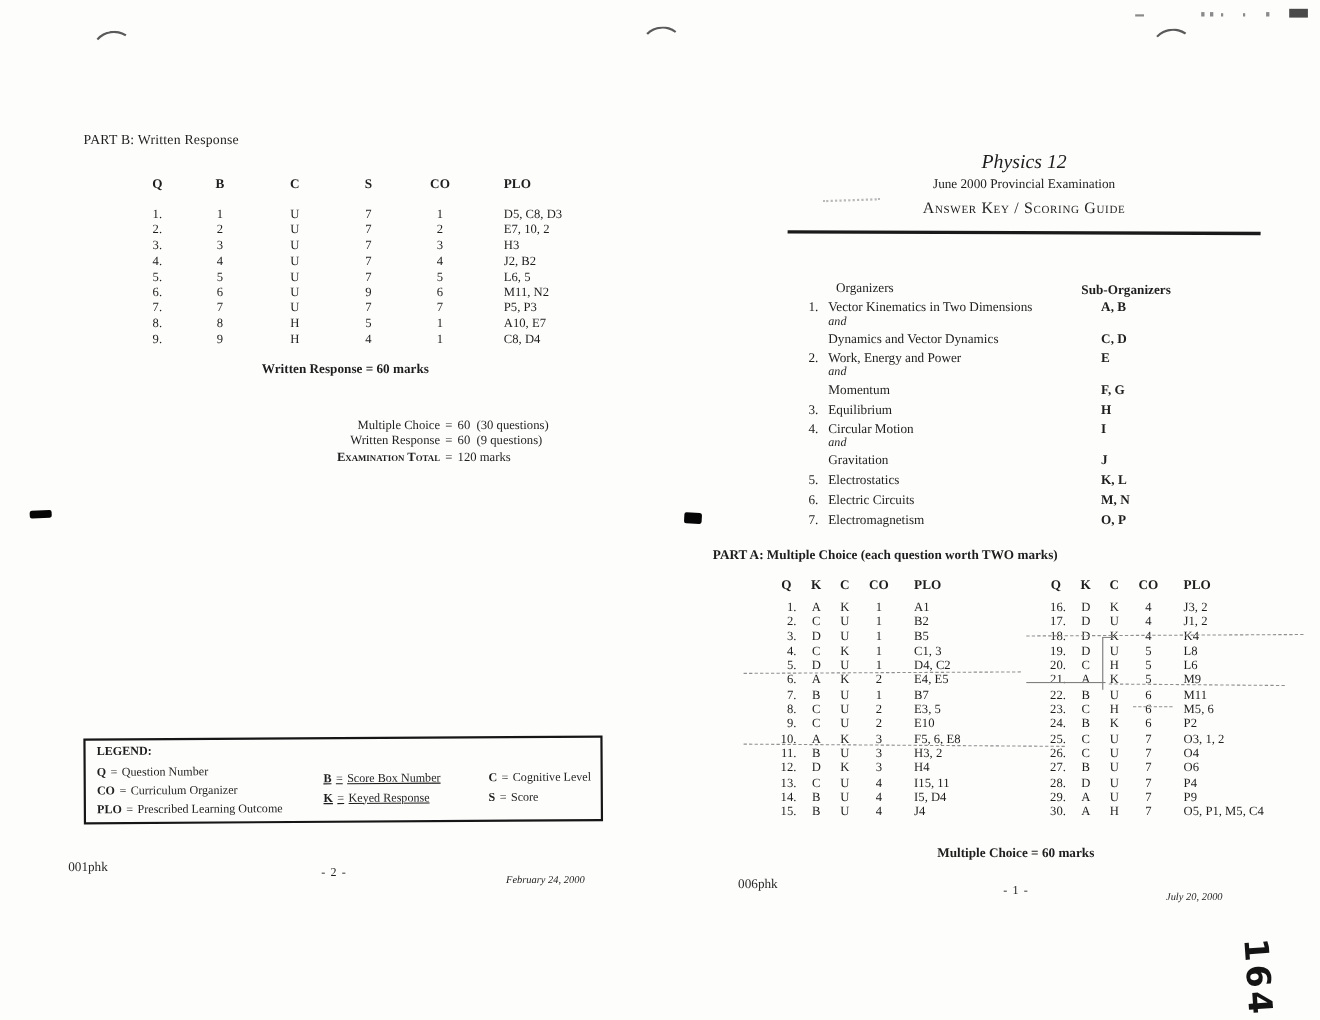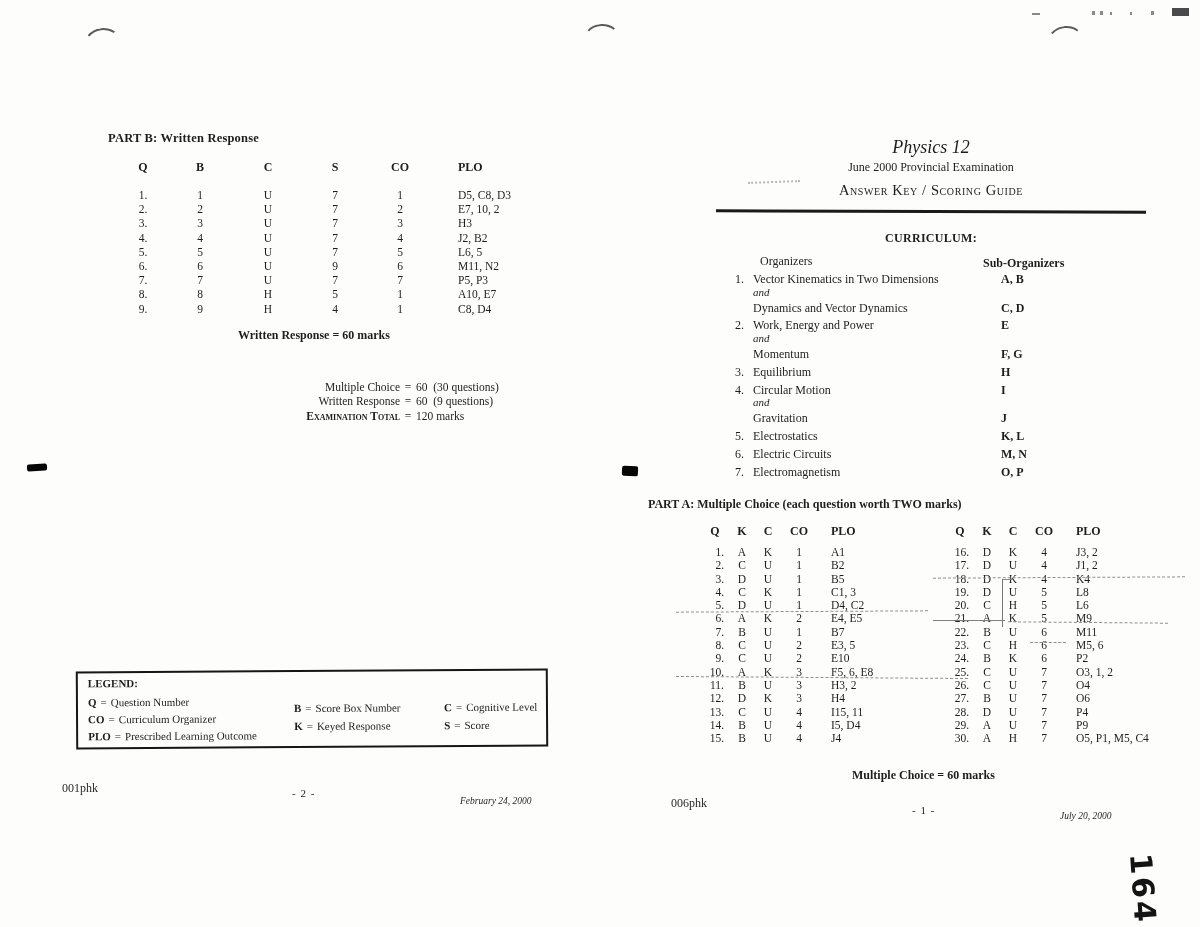--- a/index.html
+++ b/index.html
@@ -1,40 +1,40 @@
 <!DOCTYPE html>
 <html><head>
 <meta charset="utf-8">
 <style>
   html,body{margin:0;padding:0;background:#fdfdfc;}
   .canvas{position:relative;width:1200px;height:927px;background:#fdfdfc;overflow:hidden;
           font-family:"Liberation Serif", serif;color:#1e1e1e;}
   .abs{position:absolute;}
 
   
-  .pb-title{left:76px;top:131px;font-size:12.5px;font-weight:bold;letter-spacing:0.2px;margin-left:32px;}
+  .pb-title{left:76px;top:120px;font-size:12.5px;font-weight:normal;letter-spacing:0.2px;}
   .wr-table{left:118px;top:160px;width:480px;}
   .wr-head,.wr-row{display:grid;grid-template-columns:50px 64px 72px 62px 68px 150px;}
   .wr-head{font-weight:bold;font-size:12px;margin-bottom:13px;}
   .wr-row{font-size:11.5px;line-height:14.2px;}
   .tc{text-align:center;}
   .tl{text-align:left;padding-left:24px;}
   .wr-total{left:238px;top:328px;font-size:12px;font-weight:bold;}
   .summary{left:215px;top:380px;}
   .sum-row{display:grid;grid-template-columns:185px 16px 170px;font-size:11.5px;line-height:14.3px;}
   .sum-label{text-align:right;}
   .sum-label.caps-bold{font-variant:small-caps;font-weight:bold;}
   .sum-eq{text-align:center;}
   .sum-val{white-space:pre;}
   .legend-box{left:76px;top:670px;width:468px;height:74px;border:2px solid #161616;
               transform:rotate(-0.35deg);font-size:11px;}
   .legend-title{position:absolute;left:10px;top:4px;font-weight:bold;}
   .legend-col{position:absolute;}
   .lg1{left:10px;top:21px;}
-  .lg2{left:216px;top:28px;}
+  .lg2{left:216px;top:28px;text-decoration:underline;}
   .lg3{left:366px;top:28px;}
   .lg1 .lg-item{line-height:17px;}
   .lg2 .lg-item,.lg3 .lg-item{line-height:17.5px;}
   .lg-item b{font-weight:bold;}
   .lg-eq{margin:0 4px;}
   .footer-code{font-size:12px;color:#2a2a2a;}
   .footer-page{font-size:11px;letter-spacing:1px;}
   .footer-date{font-size:9.5px;font-style:italic;}
 
   
@@ -245,21 +245,20 @@
   <div class="abs footer-date" style="left:460px;top:796px;">February 24, 2000</div>
 
   <div class="abs rp-header">
     <div class="rp-title">Physics 12</div>
     <div class="rp-subtitle">June 2000 Provincial Examination</div>
     <div class="rp-heading">Answer Key / Scoring Guide</div>
   </div>
   <div class="abs squiggle"></div>
   <div class="abs rp-rule"></div>
 
-  <div class="abs cur-title">CURRICULUM:</div>
   <div class="abs org-label">Organizers</div>
   <div class="abs sub-label">Sub-Organizers</div>
 
   <div class="abs cur-rows">
 
       <div class="cur-row">
         <span class="cur-num">1.</span>
         <span class="cur-text">Vector Kinematics in Two Dimensions</span>
         <span class="cur-sub">A, B</span>
       </div>

